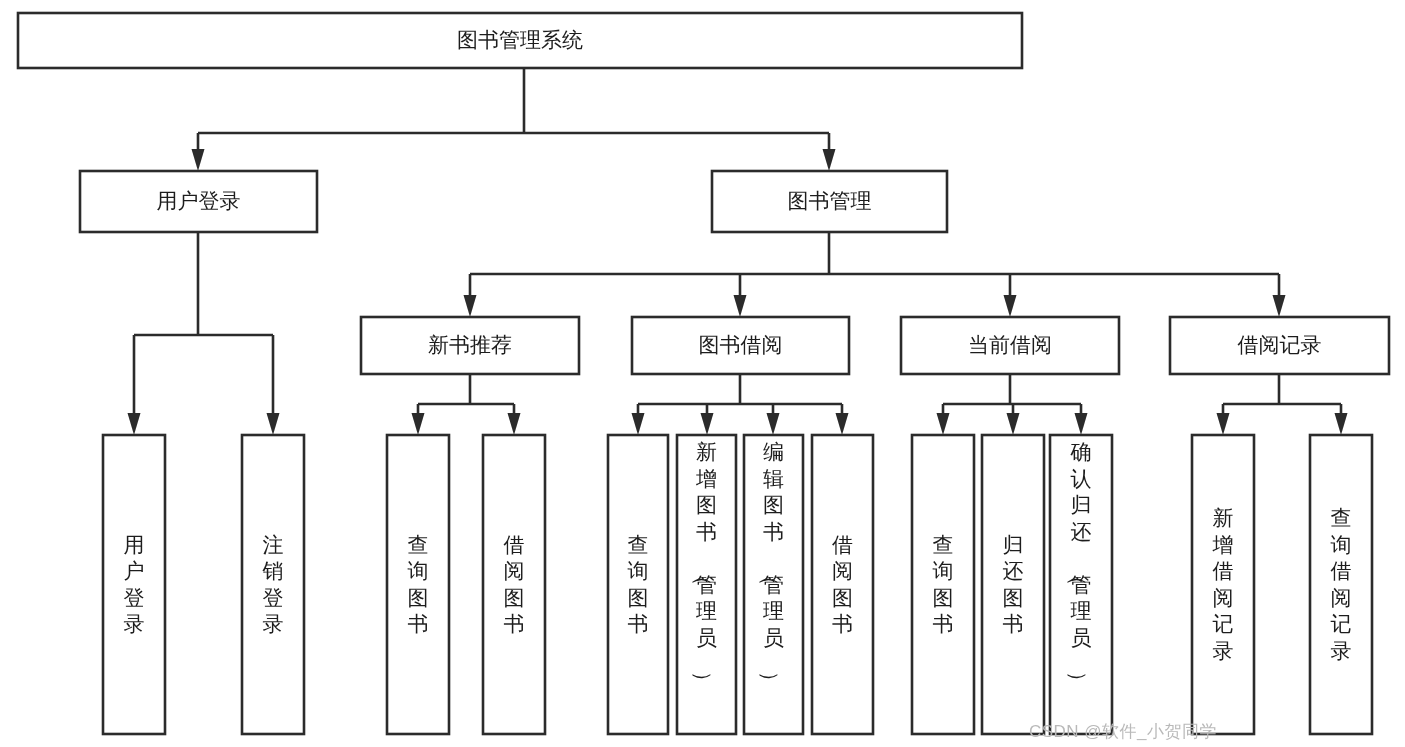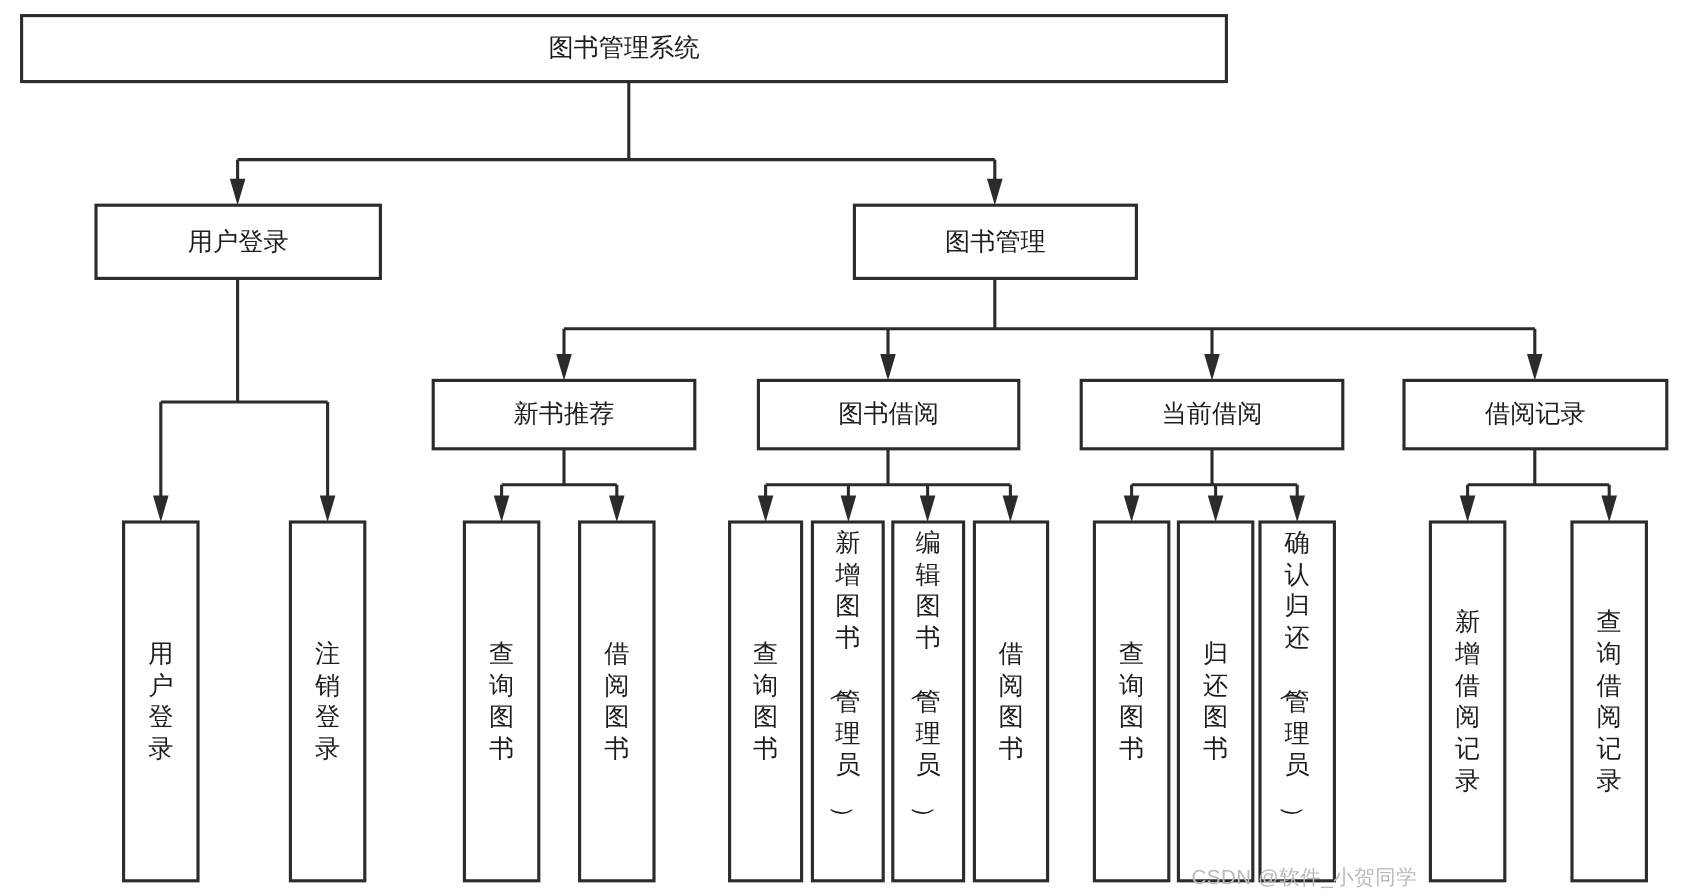--- a/index.html
+++ b/index.html
@@ -12,20 +12,21 @@
     width: 1405px;
     height: 747px;
     font-family: "Liberation Sans", "DejaVu Sans", sans-serif;
     overflow: hidden;
     position: relative;
   }
   #diagram-root {
     position: relative;
     width: 1189px;
     height: 747px;
+    padding-left: 36px;
   }
   svg.diagram-canvas {
     position: absolute;
     left: 0;
     top: 0;
     width: 1405px;
     height: 747px;
     display: block;
   }
   .node-box {

